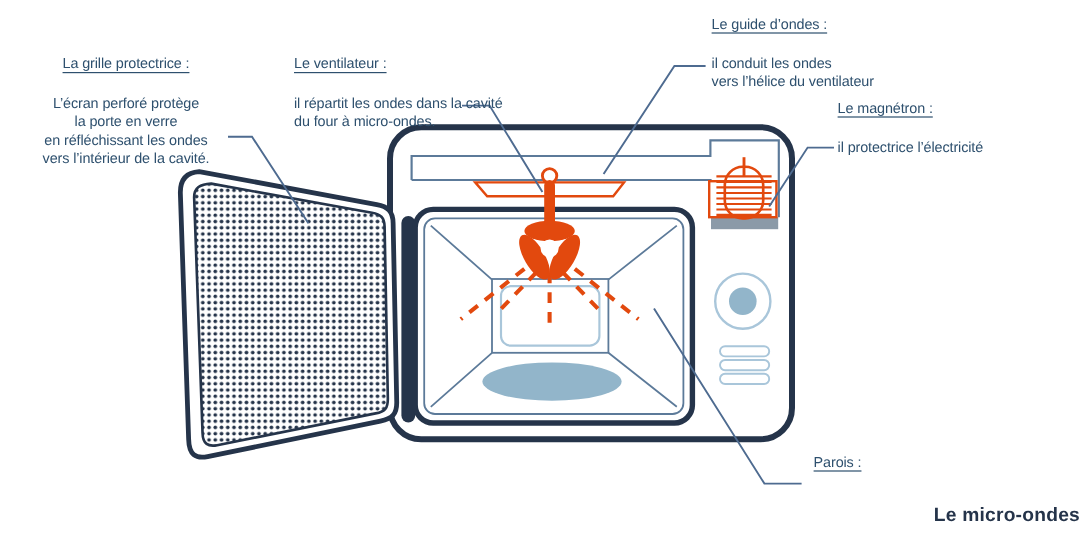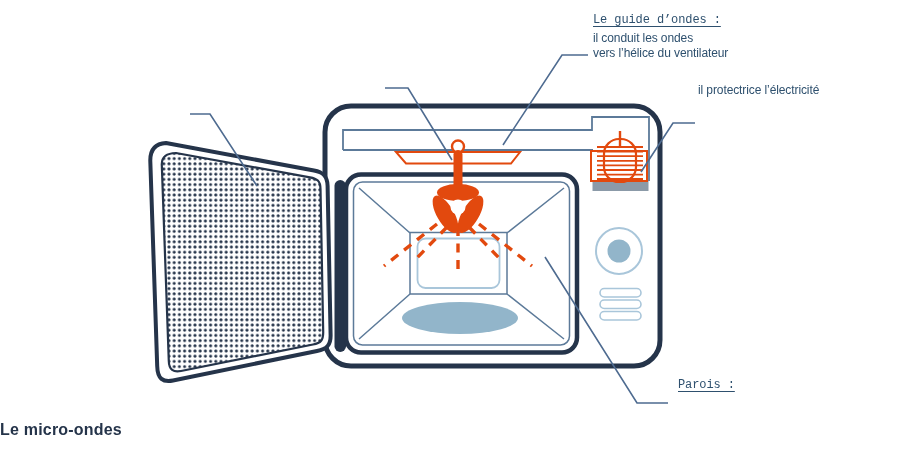--- a/index.html
+++ b/index.html
@@ -10,22 +10,22 @@
   html,body{margin:0;padding:0;background:var(--background);}
   #stage{
     position:relative;width:900px;height:451px;background:var(--background);
     font-family:"Liberation Sans","DejaVu Sans",sans-serif;overflow:hidden;
   }
   #diagram{position:absolute;left:0;top:0;}
   .label{position:absolute;font-size:12px;line-height:15.5px;color:var(--text);
          letter-spacing:-0.1px;white-space:nowrap;}
   .label.center{text-align:center;}
   .lh{text-decoration:underline;text-underline-offset:2.5px;
-      text-decoration-thickness:1.2px;margin-bottom:2px;font-family:Liberation Mono, monospace;}
-  #title{position:absolute;left:0;right:0;top:421px;text-align:left;
+      text-decoration-thickness:1.2px;margin-bottom:17px;}
+  #title{position:absolute;left:0;right:0;top:421px;text-align:right;
          font-weight:bold;font-size:16px;color:var(--navy);letter-spacing:.2px;}
   
   .nf{fill:none}.fw{fill:#fff}
   .sN{stroke:var(--navy)} .sl{stroke:var(--slate)} .lb{stroke:var(--light_blue)}
   .or{stroke:var(--orange)} .fo{fill:var(--orange)} .fs{fill:var(--steel_blue)}
   .fn{fill:var(--navy)} .fg{fill:var(--gray_bar)}
   .ld{stroke:var(--leader);fill:none;stroke-width:1.6}
 </style>
 </head>
 <body>
@@ -111,29 +111,42 @@
 
     <g>
       <path class="ld" d="M190,114 H210 L257,186"></path>
       <path class="ld" d="M385,88 H408 L452,160"></path>
       <path class="ld" d="M588,55 H562 L503,145"></path>
       <path class="ld" d="M695,123 H673 L641,172"></path>
       <path class="ld" d="M545,257 L637,403 H668"></path>
     </g>
   </svg>
 
+  <div class="label center" style="left:25px;top:46px;width:160px">
+    <div class="lh">La grille protectrice :</div>
+    <div>L’écran perforé protège</div>
+    <div>la porte en verre</div>
+    <div>en réfléchissant les ondes</div>
+    <div>vers l’intérieur de la cavité.</div>
+  </div>
 
+  <div class="label" style="left:245px;top:46px">
+    <div class="lh">Le ventilateur :</div>
+    <div>il répartit les ondes dans la cavité</div>
+    <div>du four à micro-ondes.</div>
+  </div>
 
   <div class="label" style="left:593px;top:13px">
     <div class="lh">Le guide d’ondes :</div>
     <div>il conduit les ondes</div>
     <div>vers l’hélice du ventilateur</div>
   </div>
 
   <div class="label" style="left:698px;top:83px">
+    <div class="lh">Le magnétron :</div>
     <div>il protectrice l’électricité</div>
   </div>
 
   <div class="label" style="left:678px;top:378px">
     <div class="lh">Parois :</div>
   </div>
 
   <div id="title">Le micro-ondes</div>
 </div>
 

